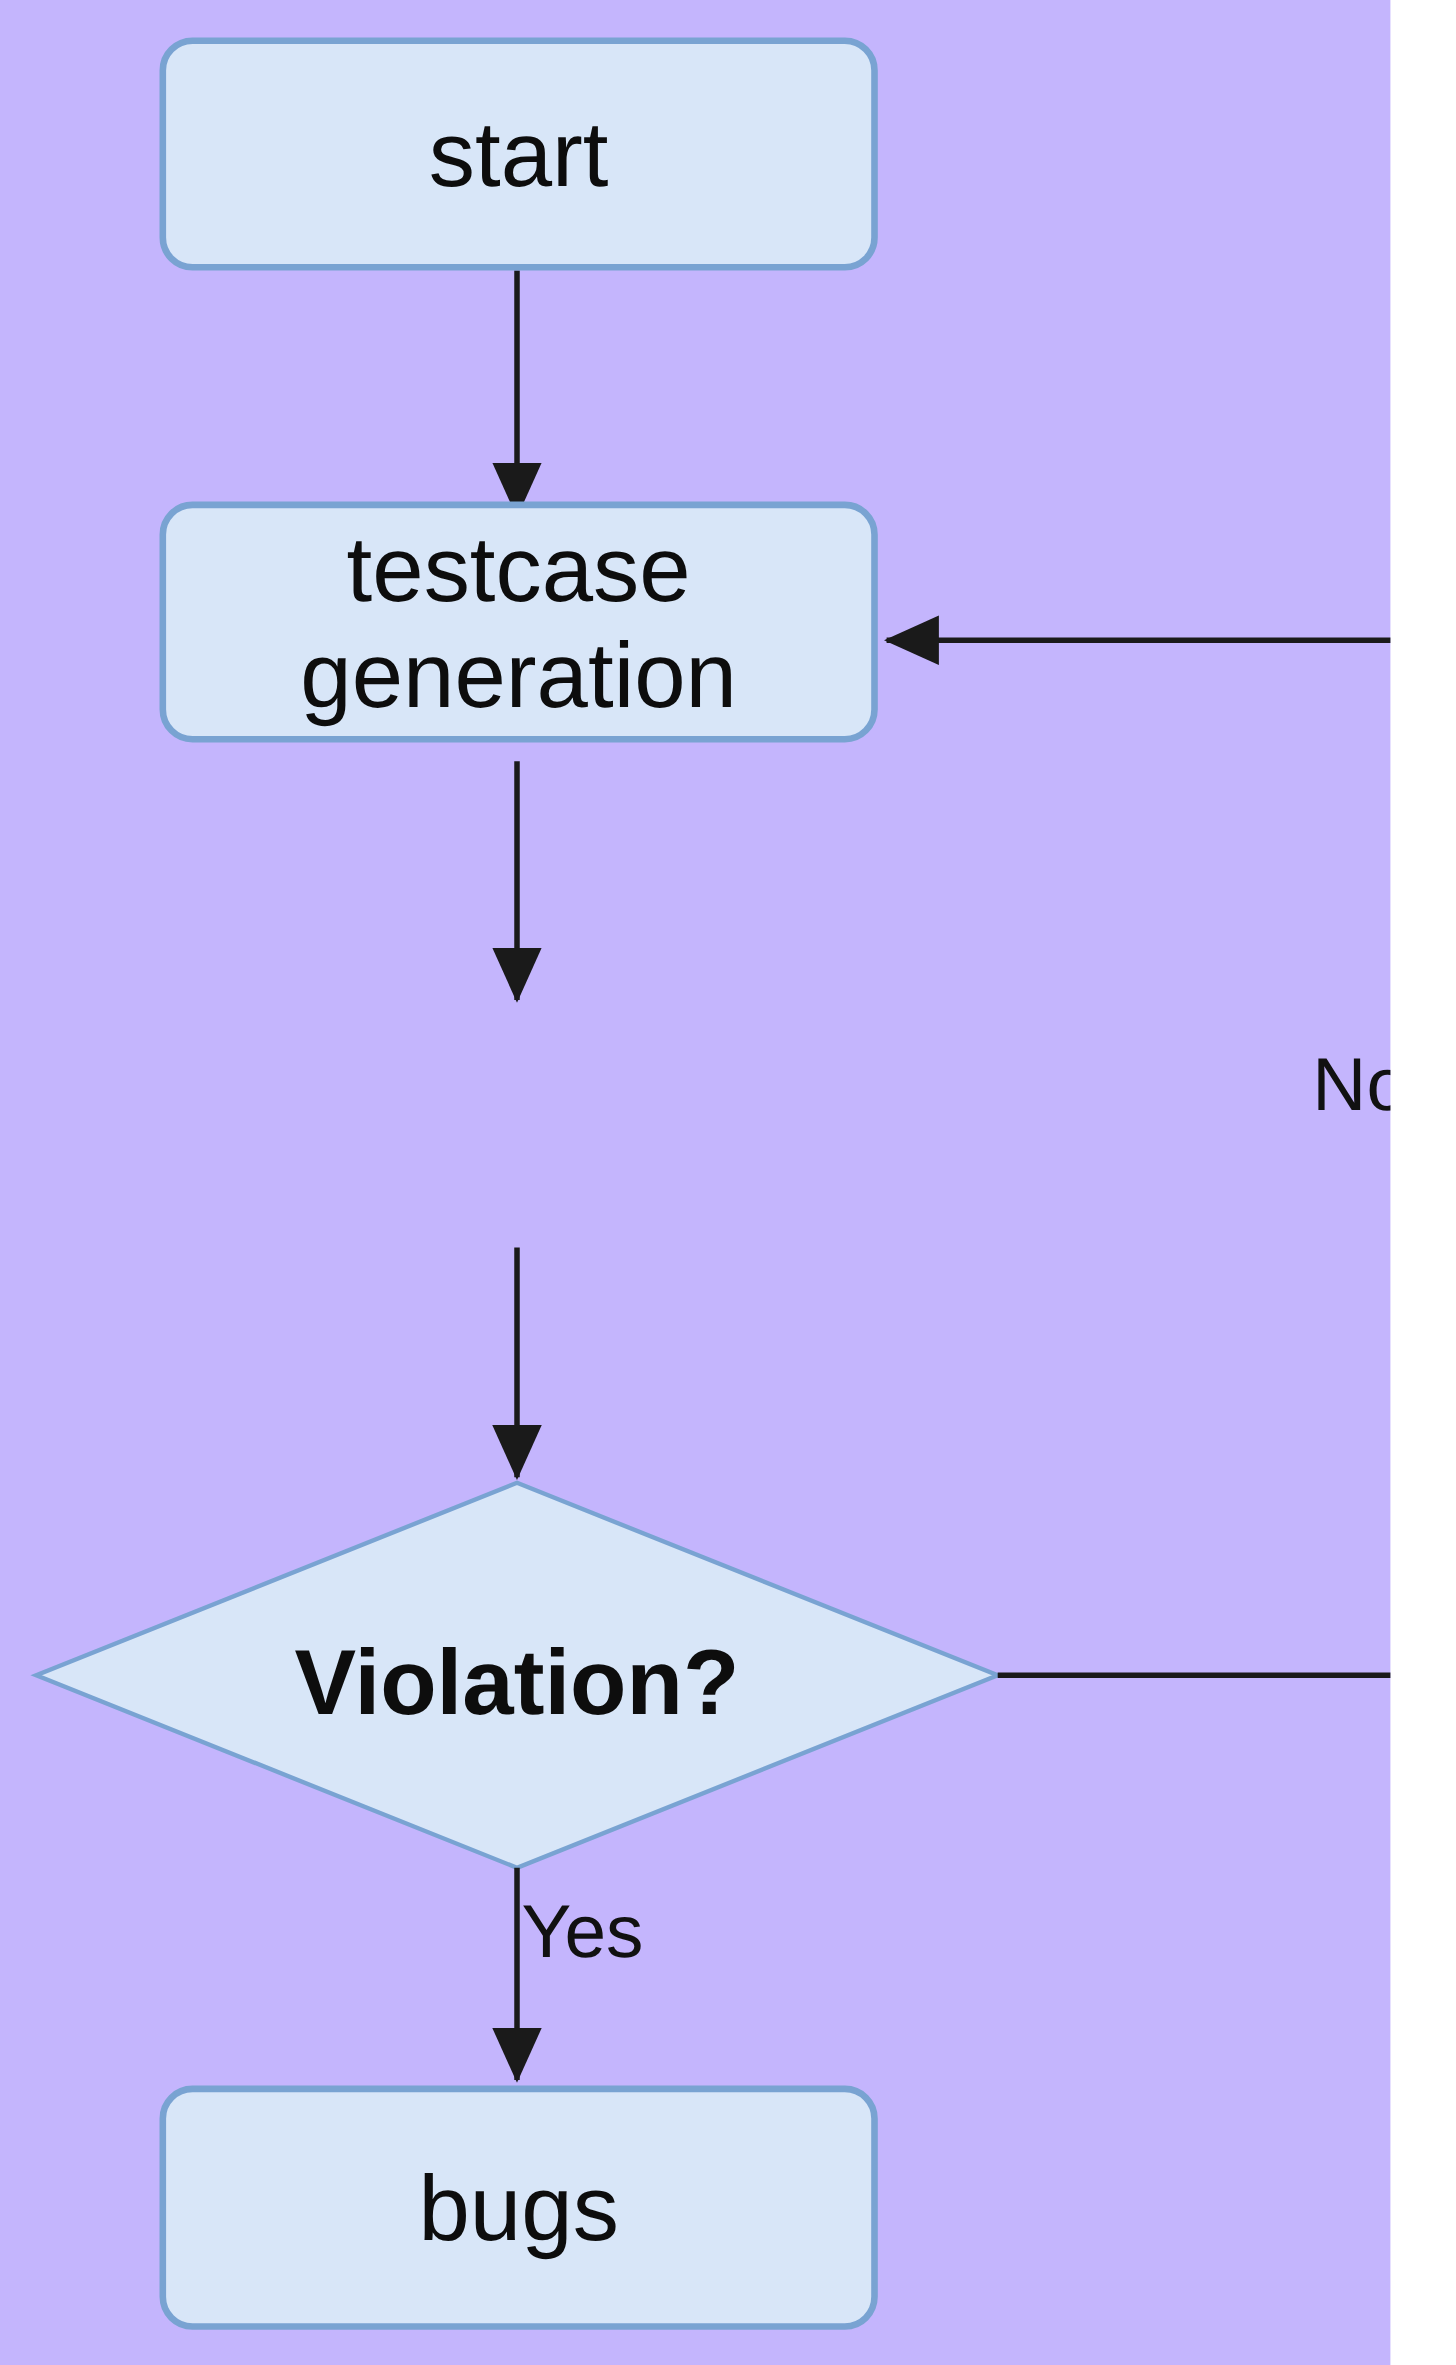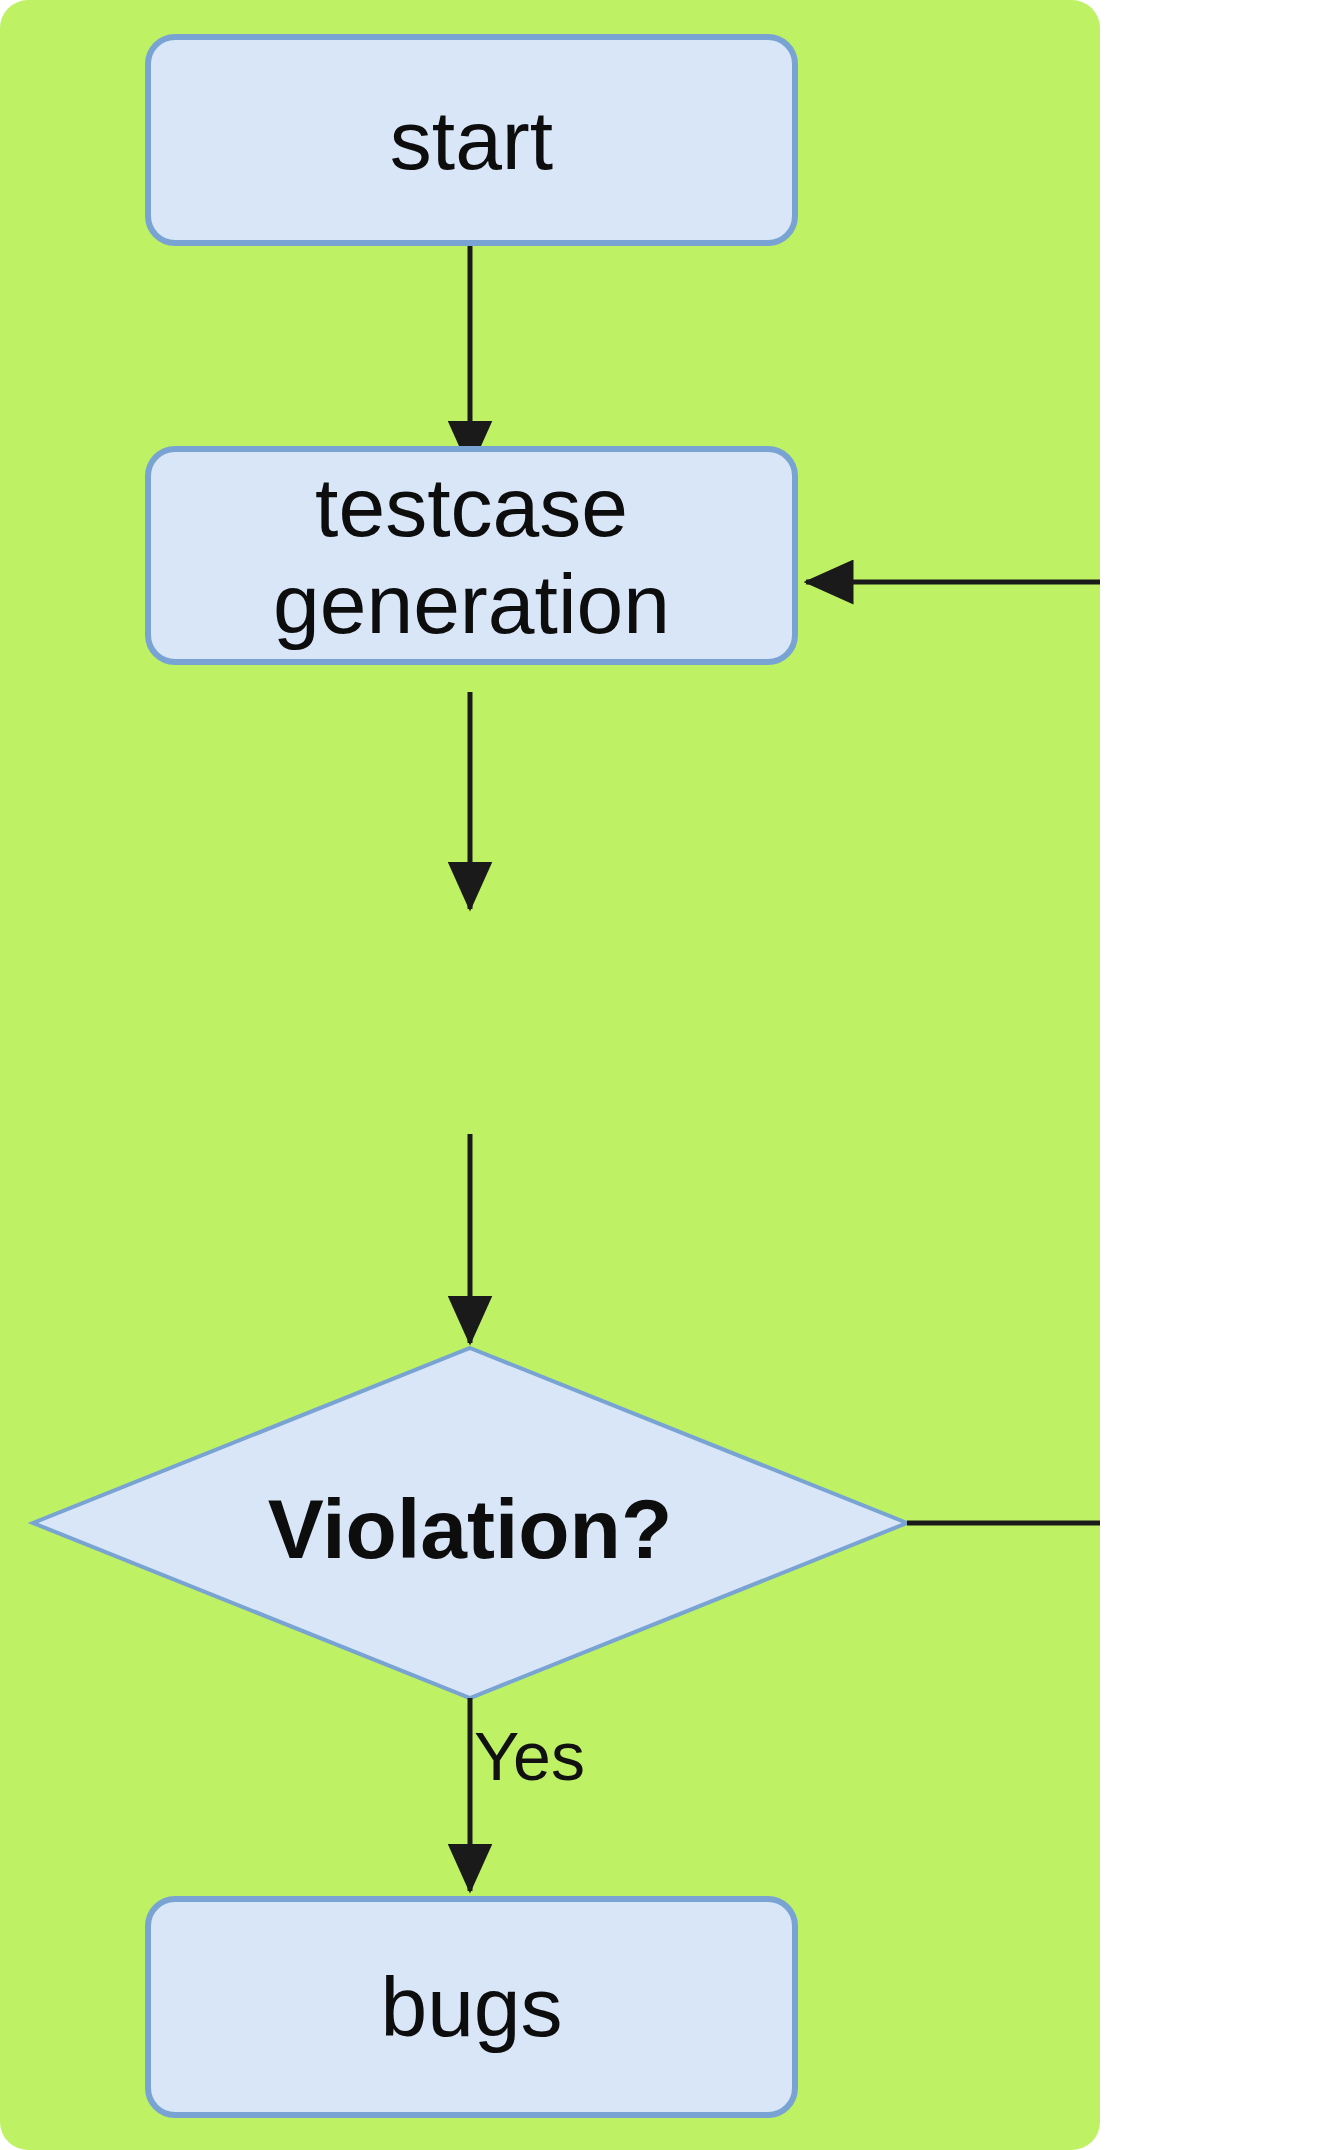--- a/index.html
+++ b/index.html
@@ -2,26 +2,25 @@
 <html><head>
 <meta charset="utf-8">
 <style>
   html, body {
     margin: 0;
     padding: 0;
     background: #ffffff;
   }
   #canvas {
     position: relative;
-    width: 1100px;
+    width: 1264px;
     height: 2150px;
-    background: #bef264;
+    background: #c4b5fd;
     overflow: hidden;
     font-family: "Liberation Sans", "DejaVu Sans", sans-serif;
-    border-radius: 28px;
   }
   #edge-layer {
     position: absolute;
     left: 0;
     top: 0;
     width: 1324px;
     height: 2150px;
   }
   .flow-node {
     position: absolute;
@@ -32,21 +31,21 @@
     display: flex;
     align-items: center;
     justify-content: center;
     text-align: center;
     font-size: 84px;
     line-height: 1.15;
     color: #0d0d0d;
     padding: 0 6px;
   }
   #node-start    { left: 145px; top: 34px;   width: 653px; height: 212px; }
-  #node-testcase { left: 145px; top: 446px;  width: 653px; height: 219px; }
+  #node-testcase { left: 145px; top: 456px;  width: 653px; height: 219px; }
   #node-program  { left: 145px; top: 914px;  width: 653px; height: 220px; }
   #node-bugs     { left: 145px; top: 1896px; width: 653px; height: 222px; }
   #node-violation-label {
     position: absolute;
     left: 33px;
     top: 1468px;
     width: 874px;
     height: 110px;
     display: flex;
     align-items: flex-end;

